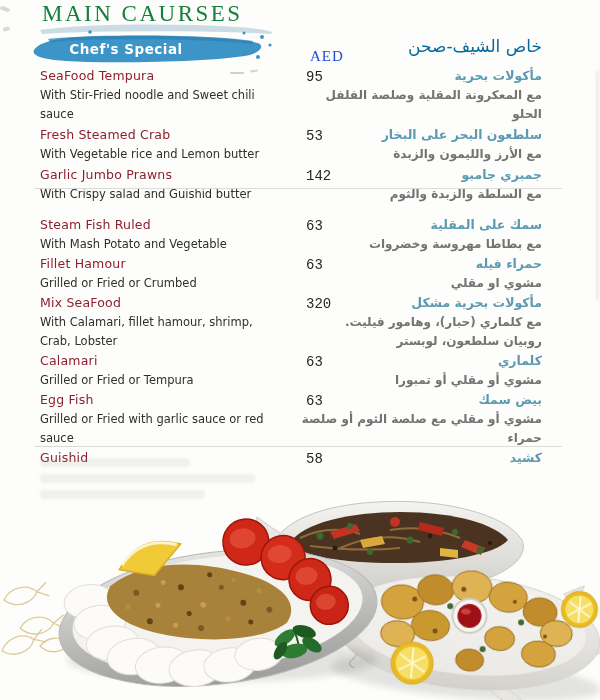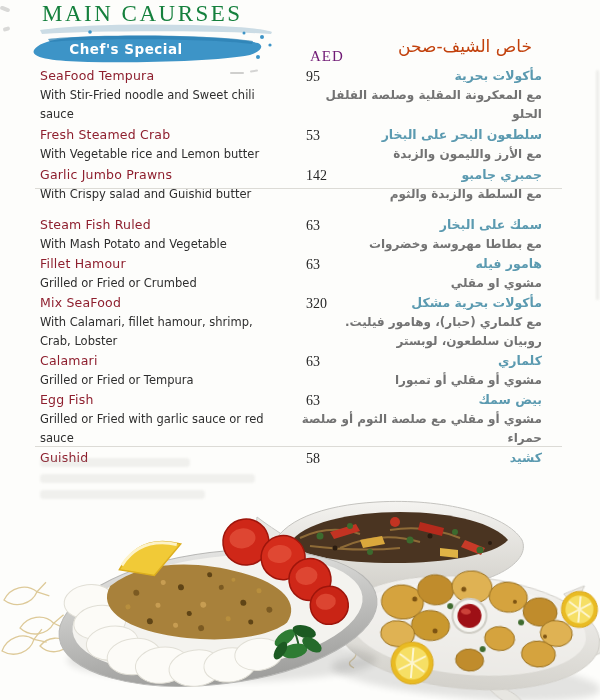--- a/index.html
+++ b/index.html
@@ -13,40 +13,40 @@
     position:absolute;left:42px;top:1px;
     font-family:"Liberation Serif",serif;
     font-size:23px;letter-spacing:2.5px;color:#15803d;font-weight:500;
   }
   .badge{position:absolute;left:26px;top:24px;width:252px;height:42px;}
   .badge text{
     font-family:"DejaVu Sans",sans-serif;font-size:13.5px;font-weight:bold;fill:#ffffff;
     letter-spacing:.5px;
   }
   .header-ar{
-    position:absolute;right:68px;top:36px;
-    font-size:17px;color:#c2410c;direction:rtl;
+    position:absolute;right:58px;top:36px;
+    font-size:17px;color:#0369a1;direction:rtl;
   }
   .aed{
     position:absolute;left:310px;top:48px;
-    font-family:"Liberation Serif",serif;font-size:15px;letter-spacing:1px;color:#701a75;
+    font-family:"Liberation Serif",serif;font-size:15px;letter-spacing:1px;color:#1d4ed8;
   }
   
   .menu{position:absolute;left:40px;right:58px;top:0;height:470px;}
   .sec{position:absolute;left:0;right:0;}
   .sec1{top:66px;}
   .sec2{top:215px;}
   .item{margin-bottom:1px;}
   .sec2 .item{margin-bottom:0;}
   .row{position:relative;display:flex;align-items:baseline;line-height:20px;min-height:20px;}
   .desc-row{line-height:19px;min-height:19px;gap:26px;}
   .en-name{color:#8e1f2e;font-weight:normal;font-size:12.5px;letter-spacing:.2px;}
   .price{
     position:absolute;left:266px;top:1px;
-    font-family:Liberation Serif, serif;font-size:14px;color:#262626;font-weight:500;
+    font-family:Liberation Mono, monospace;font-size:14px;color:#262626;font-weight:500;
   }
   .ar-name{margin-left:auto;color:#5b9ab0;font-size:12.5px;font-weight:600;direction:rtl;text-align:right;}
   .en-desc{color:#2e2e2e;font-size:11.5px;}
   .ar-desc{margin-left:auto;color:#737373;font-size:12px;font-weight:600;direction:rtl;text-align:right;}
   .multi .en-desc{max-width:252px;}
   .multi .ar-desc{max-width:238px;}
   .divider{position:absolute;left:35px;right:38px;height:0;border-top:1px solid #dcdbd6;}
   .divider.d1{top:188px;}
   .divider.d2{top:446px;}
   
@@ -127,33 +127,33 @@
         </div>
       </div>
     </div>
 
     <div class="sec sec2">
 
       <div class="item">
         <div class="row">
           <span class="en-name">Steam Fish Ruled</span>
           <span class="price">63</span>
-          <span class="ar-name">سمك على البخار</span>
+          <span class="ar-name">سمك على المقلية</span>
         </div>
         <div class="row desc-row">
           <span class="en-desc">With Mash Potato and Vegetable</span>
           <span class="ar-desc">مع بطاطا مهروسة وخضروات</span>
         </div>
       </div>
 
       <div class="item">
         <div class="row">
           <span class="en-name">Fillet Hamour</span>
           <span class="price">63</span>
-          <span class="ar-name">هامور فيله</span>
+          <span class="ar-name">حمراء فيله</span>
         </div>
         <div class="row desc-row">
           <span class="en-desc">Grilled or Fried or Crumbed</span>
           <span class="ar-desc">مشوي او مقلي</span>
         </div>
       </div>
 
       <div class="item multi">
         <div class="row">
           <span class="en-name">Mix SeaFood</span>

